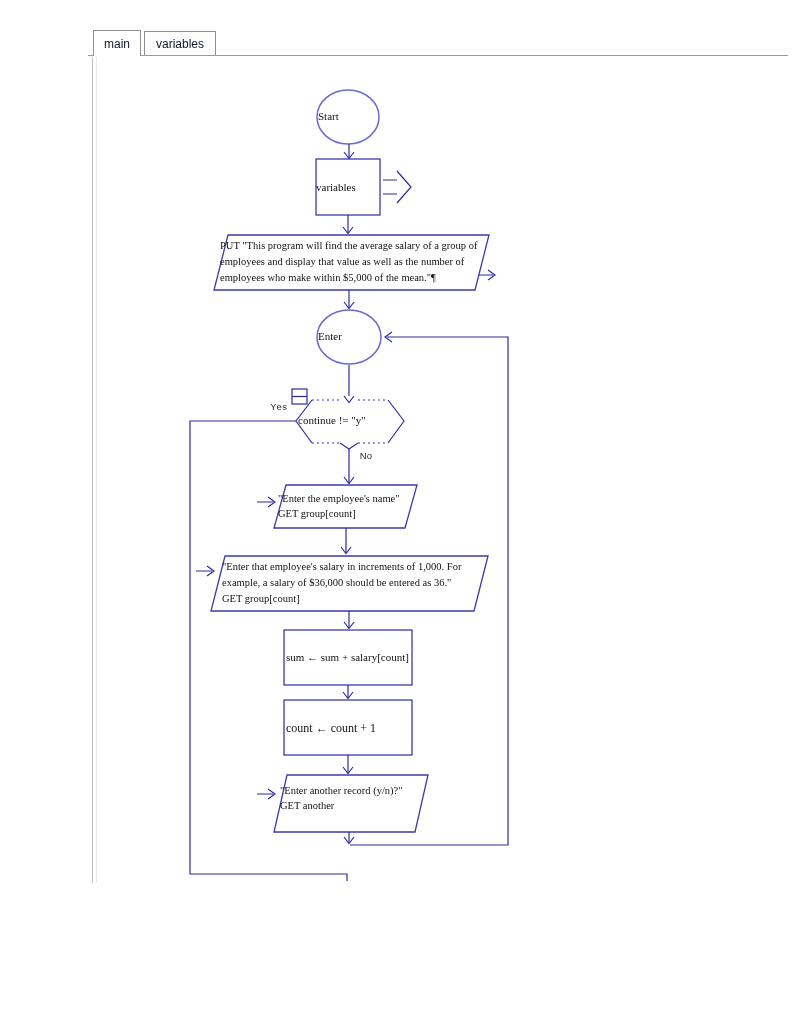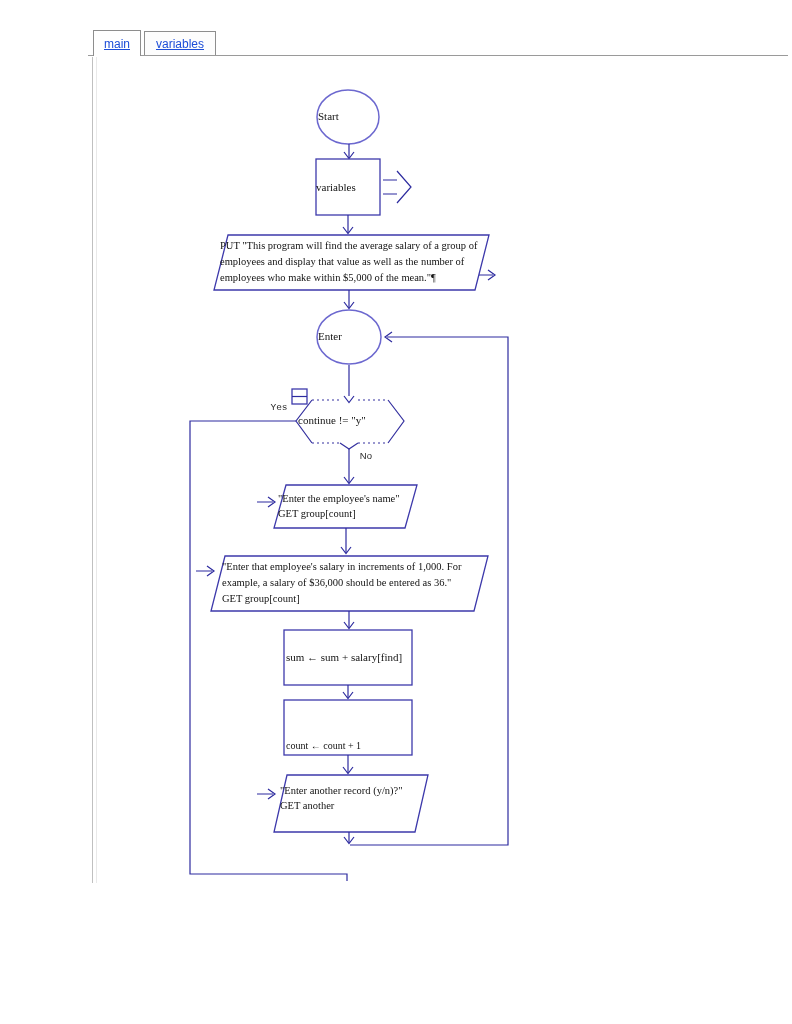--- a/index.html
+++ b/index.html
@@ -5,22 +5,22 @@
   html,body{margin:0;padding:0;background:#fff;}
   body{width:792px;height:1024px;position:relative;overflow:hidden;
        font-family:"Liberation Sans",sans-serif;}
 
   
   .tabbar{position:absolute;left:88px;top:30px;width:700px;height:27px;}
   .tabbar-line{position:absolute;left:0;top:25px;width:700px;height:0;
                border-top:1px solid #9a9a9a;}
   .tab{position:absolute;box-sizing:border-box;background:#fff;
        border:1px solid #8e8e8e;border-bottom:none;
-       font:12px "Liberation Sans",sans-serif;color:#1d4ed8;
-       display:flex;align-items:center;justify-content:center;cursor:default;text-decoration:underline;}
+       font:12px "Liberation Sans",sans-serif;color:#0f172a;
+       display:flex;align-items:center;justify-content:center;cursor:default;}
   .tab-main{left:5px;top:0;width:48px;height:26px;z-index:2;}
   .tab-variables{left:56px;top:1px;width:72px;height:24px;z-index:1;background:#fdfdfd;}
 
   
   .canvas-edge{position:absolute;left:92px;top:57px;width:3px;height:826px;
                border-left:1px solid #c0c0c0;border-right:1px solid #e9e9e9;}
 
   
   svg.flow{position:absolute;left:0;top:0;width:792px;height:1024px;}
   .shape{fill:#fff;stroke:#3d39ab;stroke-width:1.3;}
@@ -37,21 +37,21 @@
   .lbl-put{left:220px;top:238px;width:264px;font-size:10.5px;line-height:16px;}
   .lbl-loop{left:318px;top:330px;width:64px;font-size:11px;}
   .lbl-decision{left:298px;top:414px;width:106px;font-size:11px;}
   .lbl-yes{left:264px;top:402px;width:30px;font-size:9.5px;
            font-family:Liberation Mono, monospace;color:#2a2a2a;text-align:center;}
   .lbl-no{left:344px;top:450px;width:28px;font-size:9.5px;
           font-family:"Liberation Sans",sans-serif;color:#2a2a2a;text-align:right;}
   .lbl-name{left:278px;top:491px;width:136px;font-size:10.5px;line-height:15px;}
   .lbl-salary{left:222px;top:559px;width:256px;font-size:10.5px;line-height:16px;}
   .lbl-sum{left:286px;top:651px;width:126px;font-size:11px;}
-  .lbl-count{left:286px;top:721px;width:146px;font-size:10px;margin-top:19px;}
+  .lbl-count{left:286px;top:721px;width:146px;font-size:12px;}
   .lbl-continue{left:280px;top:783px;width:142px;font-size:10.5px;line-height:15px;}
 </style>
 </head>
 <body>
 
 <div class="tabbar">
   <div class="tabbar-line"></div>
   <div class="tab tab-main">main</div>
   <div class="tab tab-variables">variables</div>
 </div>
@@ -200,20 +200,20 @@
 <div class="node-text lbl-name">
   <div>"Enter the employee's name"</div>
   <div>GET group[count]</div>
 </div>
 
 <div class="node-text lbl-salary">
   <div>"Enter that employee's salary in increments of 1,000. For example, a salary of $36,000 should be entered as 36."</div>
   <div>GET group[count]</div>
 </div>
 
-<div class="node-text lbl-sum">sum ← sum + salary[find]</div>
+<div class="node-text lbl-sum">sum ← sum + salary[count]</div>
 
 <div class="node-text lbl-count">count ← count + 1</div>
 
 <div class="node-text lbl-continue">
   <div>"Enter another record (y/n)?"</div>
   <div>GET another</div>
 </div>
 
 </body></html>

